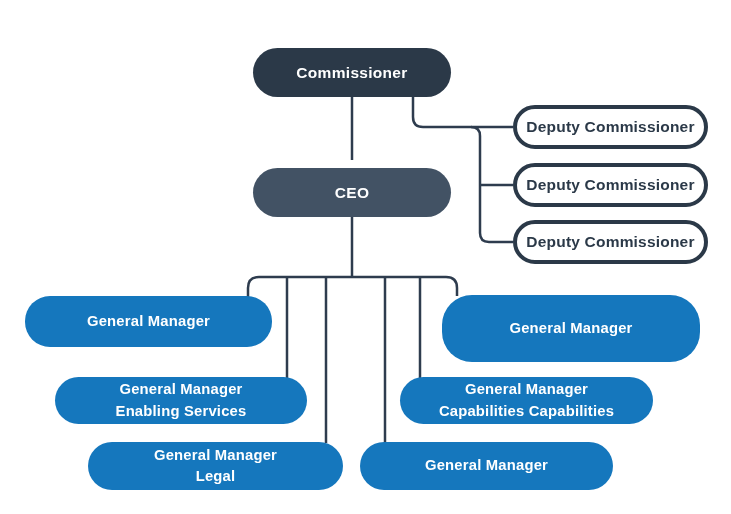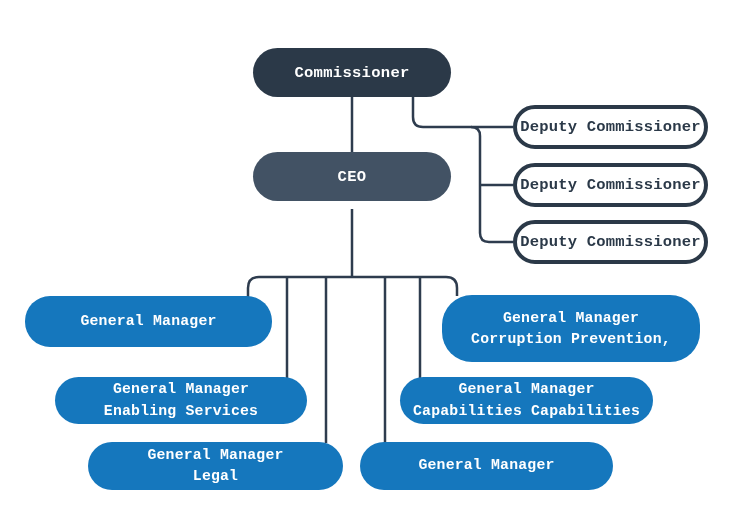--- a/index.html
+++ b/index.html
@@ -8,21 +8,21 @@
     --brand-blue:#1577bd;
     --line:#2e3c4e;
     --background:#ffffff;
     --text-on-dark:#ffffff;
   }
   html,body{margin:0;padding:0;background:var(--background);}
   .canvas{
     position:relative;
     width:731px;height:492px;
     background:var(--background);
-    font-family:Liberation Mono, monospace;
+    font-family:Liberation Sans, sans-serif;
     overflow:hidden;
   }
   .edges{position:absolute;left:0;top:0;width:731px;height:514px;}
   .edges path{stroke:var(--line);stroke-width:2.5;fill:none;}
   .node{
     position:absolute;
     display:flex;flex-direction:column;
     align-items:center;justify-content:center;
     text-align:center;
     font-weight:700;
@@ -71,21 +71,21 @@
     <path d="M420 277 V378"></path>
     <path d="M413 96 V117 Q413 127 423 127 H513"></path>
     <path d="M471 127 Q480 127 480 136 V233 Q480 242 489 242 H513"></path>
     <path d="M480 185 H513"></path>
   </svg>
 
   <div class="node exec" style="left:253px;top:48px;width:198px;height:49px;">
     <span>Commissioner</span>
   </div>
 
-  <div class="node exec ceo" style="left:253px;top:152px;width:198px;height:49px;">
+  <div class="node exec ceo" style="left:253px;top:168px;width:198px;height:49px;">
     <span>CEO</span>
   </div>
 
   <div class="node deputy" style="left:513px;top:105px;width:195px;height:44px;">
     <span>Deputy Commissioner</span>
   </div>
 
   <div class="node deputy" style="left:513px;top:163px;width:195px;height:44px;">
     <span>Deputy Commissioner</span>
   </div>
@@ -93,21 +93,20 @@
   <div class="node deputy" style="left:513px;top:220px;width:195px;height:44px;">
     <span>Deputy Commissioner</span>
   </div>
 
   <div class="node gm" style="left:25px;top:296px;width:247px;height:51px;">
     <div>General Manager</div>
   </div>
 
   <div class="node gm three-line" style="left:442px;top:295px;width:258px;height:67px;">
     <div>General Manager</div>
-    <div>Corruption Prevention,</div>
   </div>
 
   <div class="node gm" style="left:55px;top:377px;width:252px;height:47px;">
     <div>General Manager</div>
     <div>Enabling Services</div>
   </div>
 
   <div class="node gm" style="left:400px;top:377px;width:253px;height:47px;">
     <div>General Manager</div>
     <div>Capabilities Capabilities</div>

